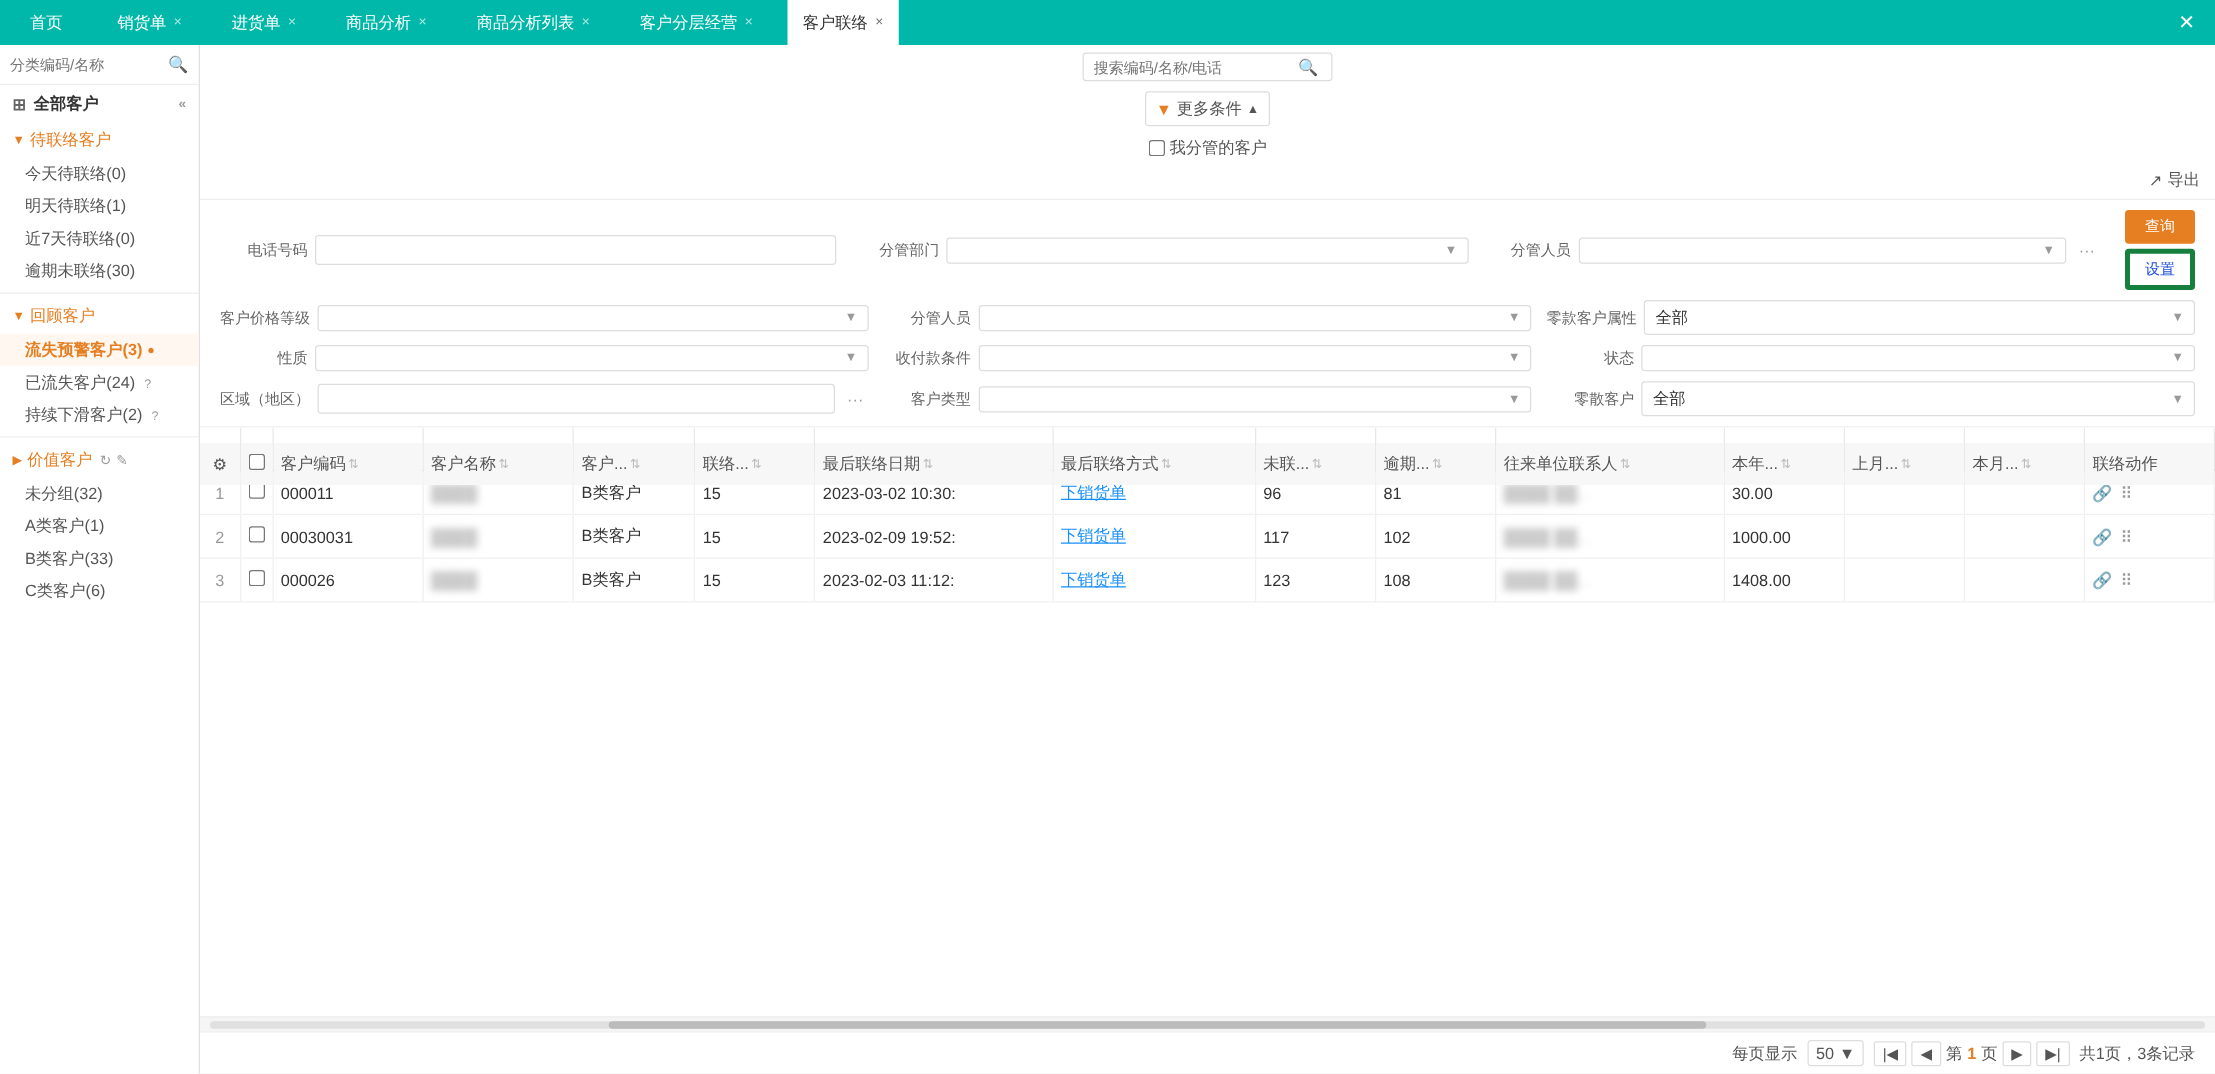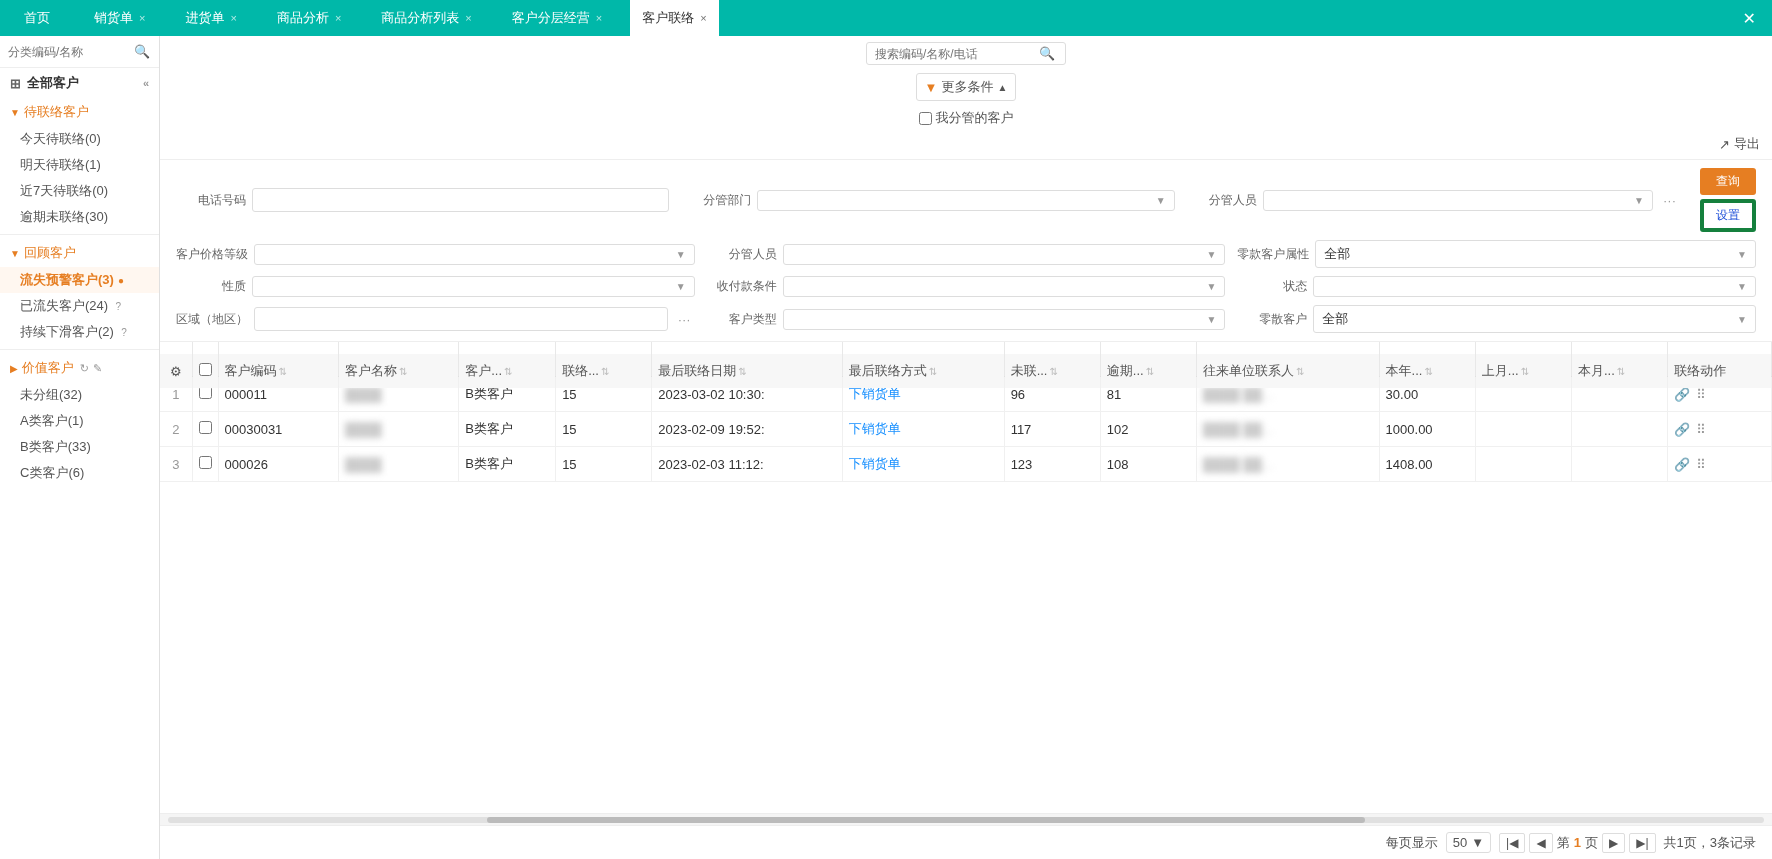--- a/index.html
+++ b/index.html
@@ -130,21 +130,21 @@
       padding: 8px 6px; text-align: left; font-weight: normal; color: #555;
       white-space: nowrap; position: sticky; top: 12px; z-index: 1;
     }
     thead th .col-header { display: flex; align-items: center; gap: 2px; }
     thead th .sort-icon { color: #bbb; font-size: 10px; }
     tbody tr { border-bottom: 1px solid #f0f0f0; }
     tbody td {
       padding: 8px 6px; color: #333; border-right: 1px solid #f0f0f0; white-space: nowrap;
     }
     .row-num { color: #999; text-align: center; }
-    .link-text { color: #1890ff; cursor: pointer; }
+    .link-text { color: #1890ff; cursor: pointer; text-decoration: underline; }
     .action-icons { display: flex; gap: 6px; color: #999; cursor: pointer; }
 
     
     .status-bar {
       display: flex; align-items: center; justify-content: flex-end; padding: 6px 16px;
       background: white; border-top: 1px solid #eee; gap: 8px; font-size: 12px; color: #555;
     }
     .page-size-select {
       display: flex; align-items: center; border: 1px solid #ddd; border-radius: 3px;
       padding: 2px 6px; cursor: pointer; gap: 4px;

